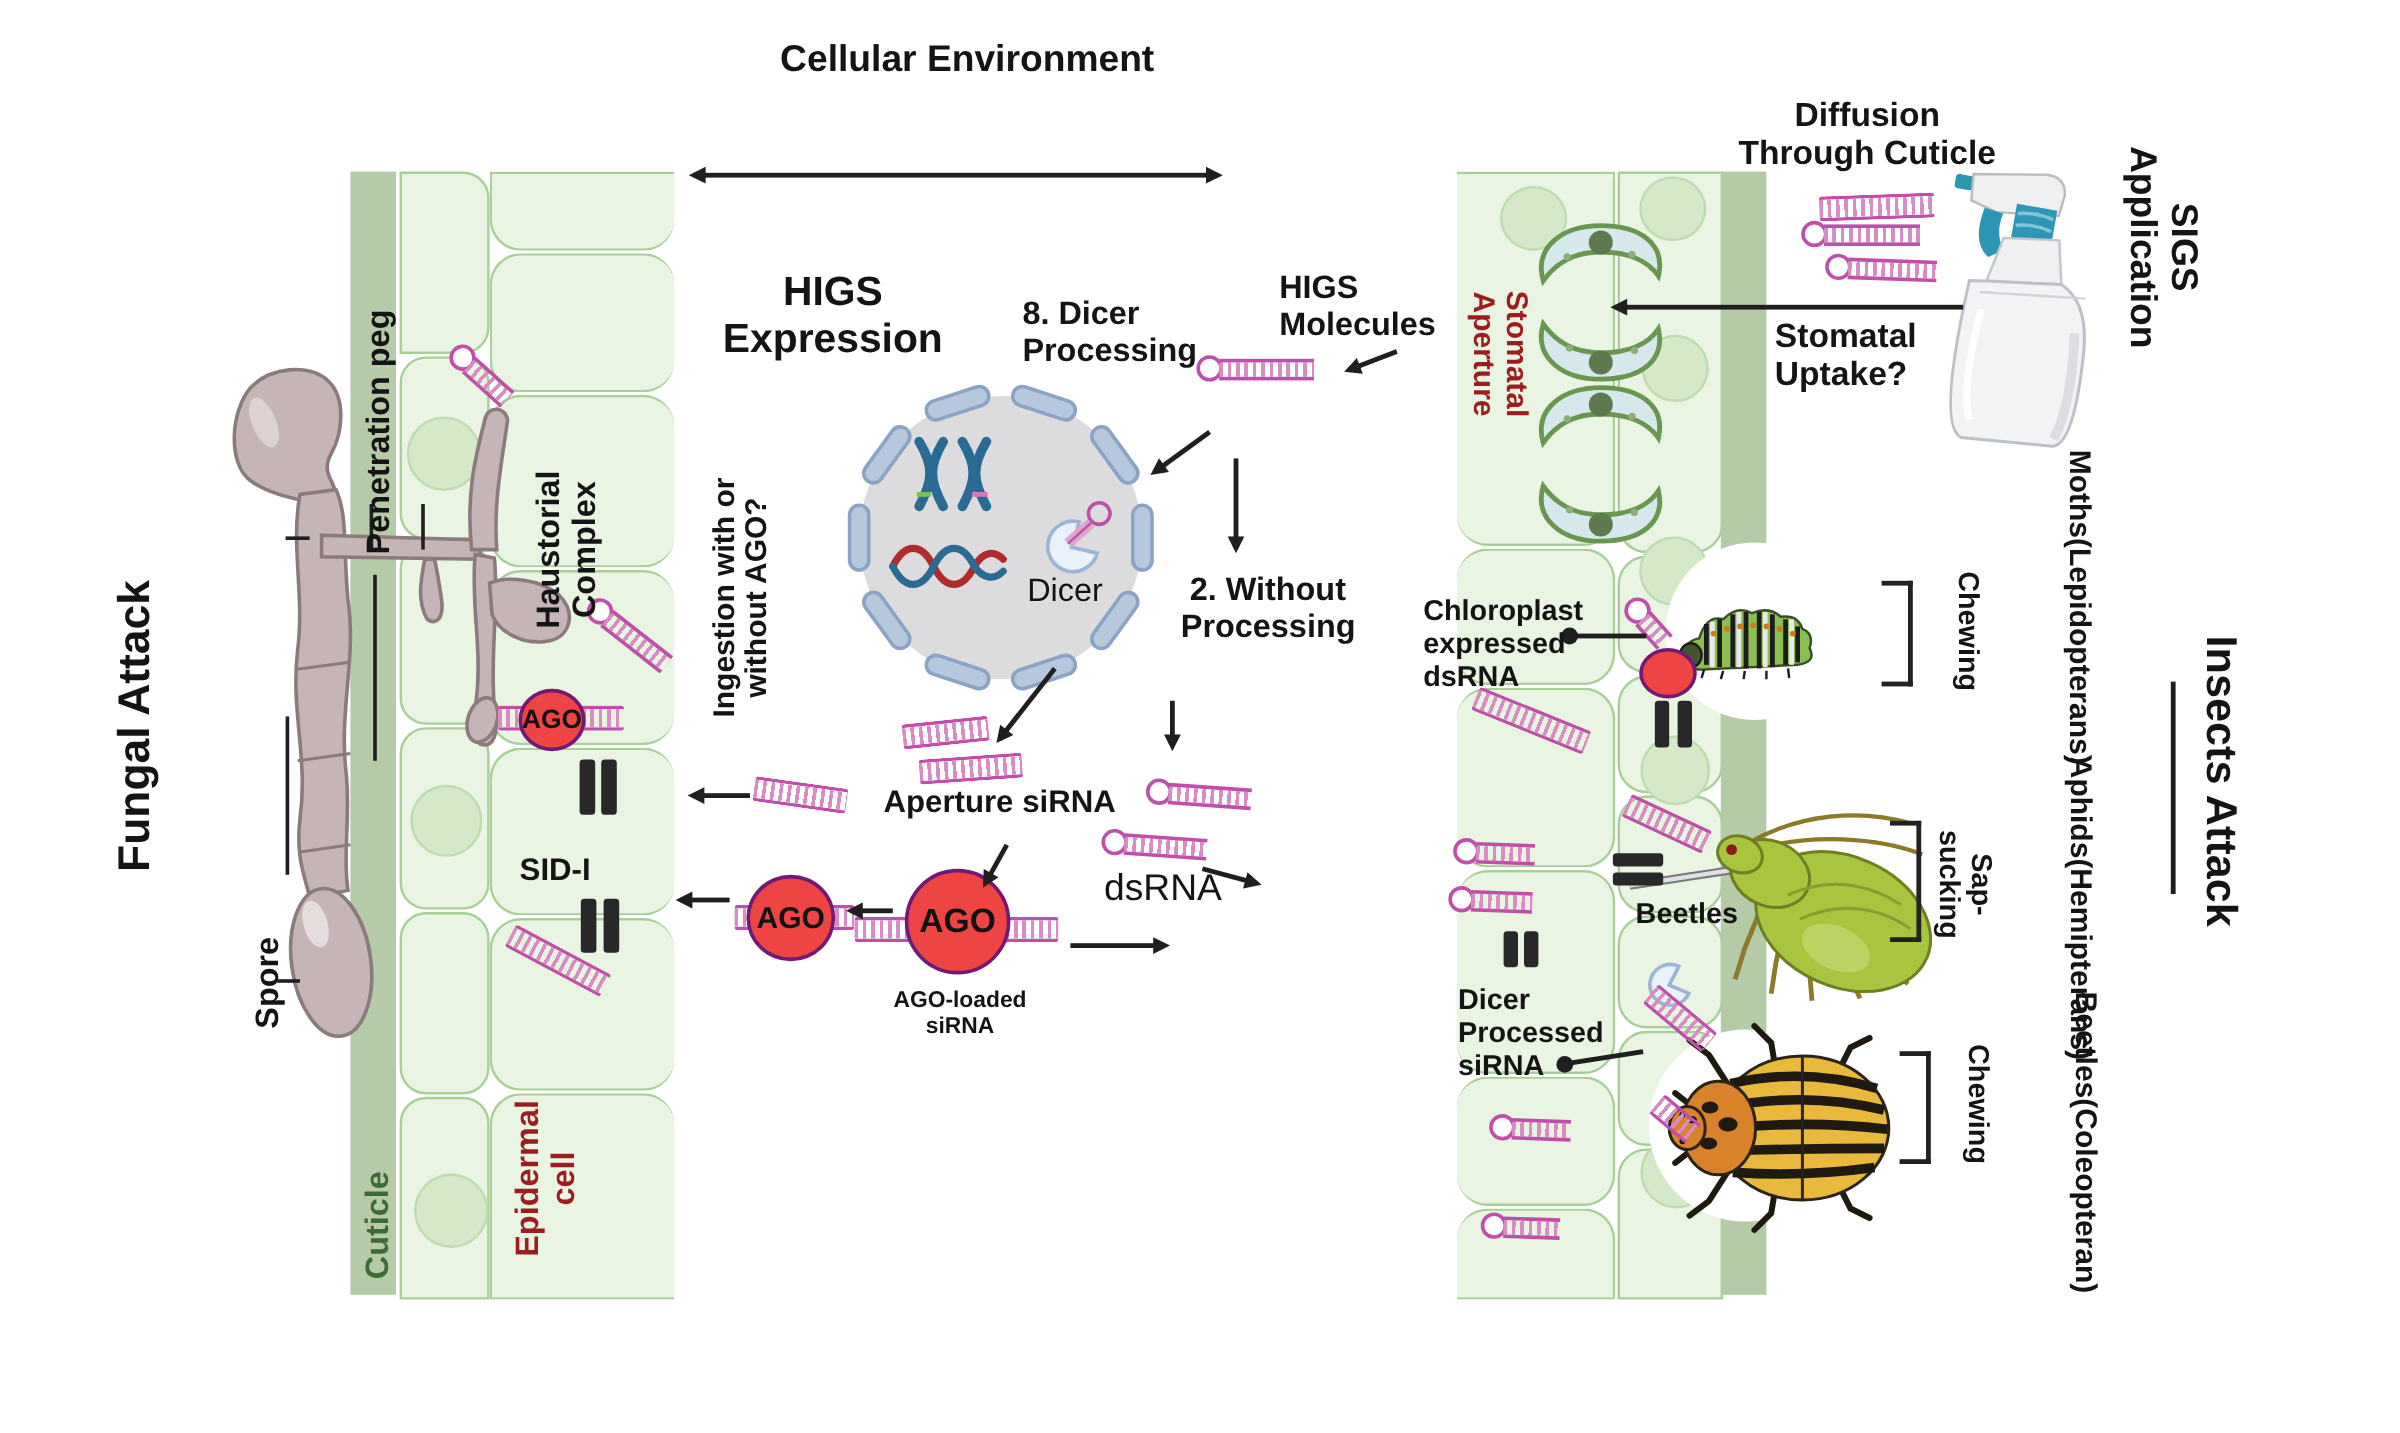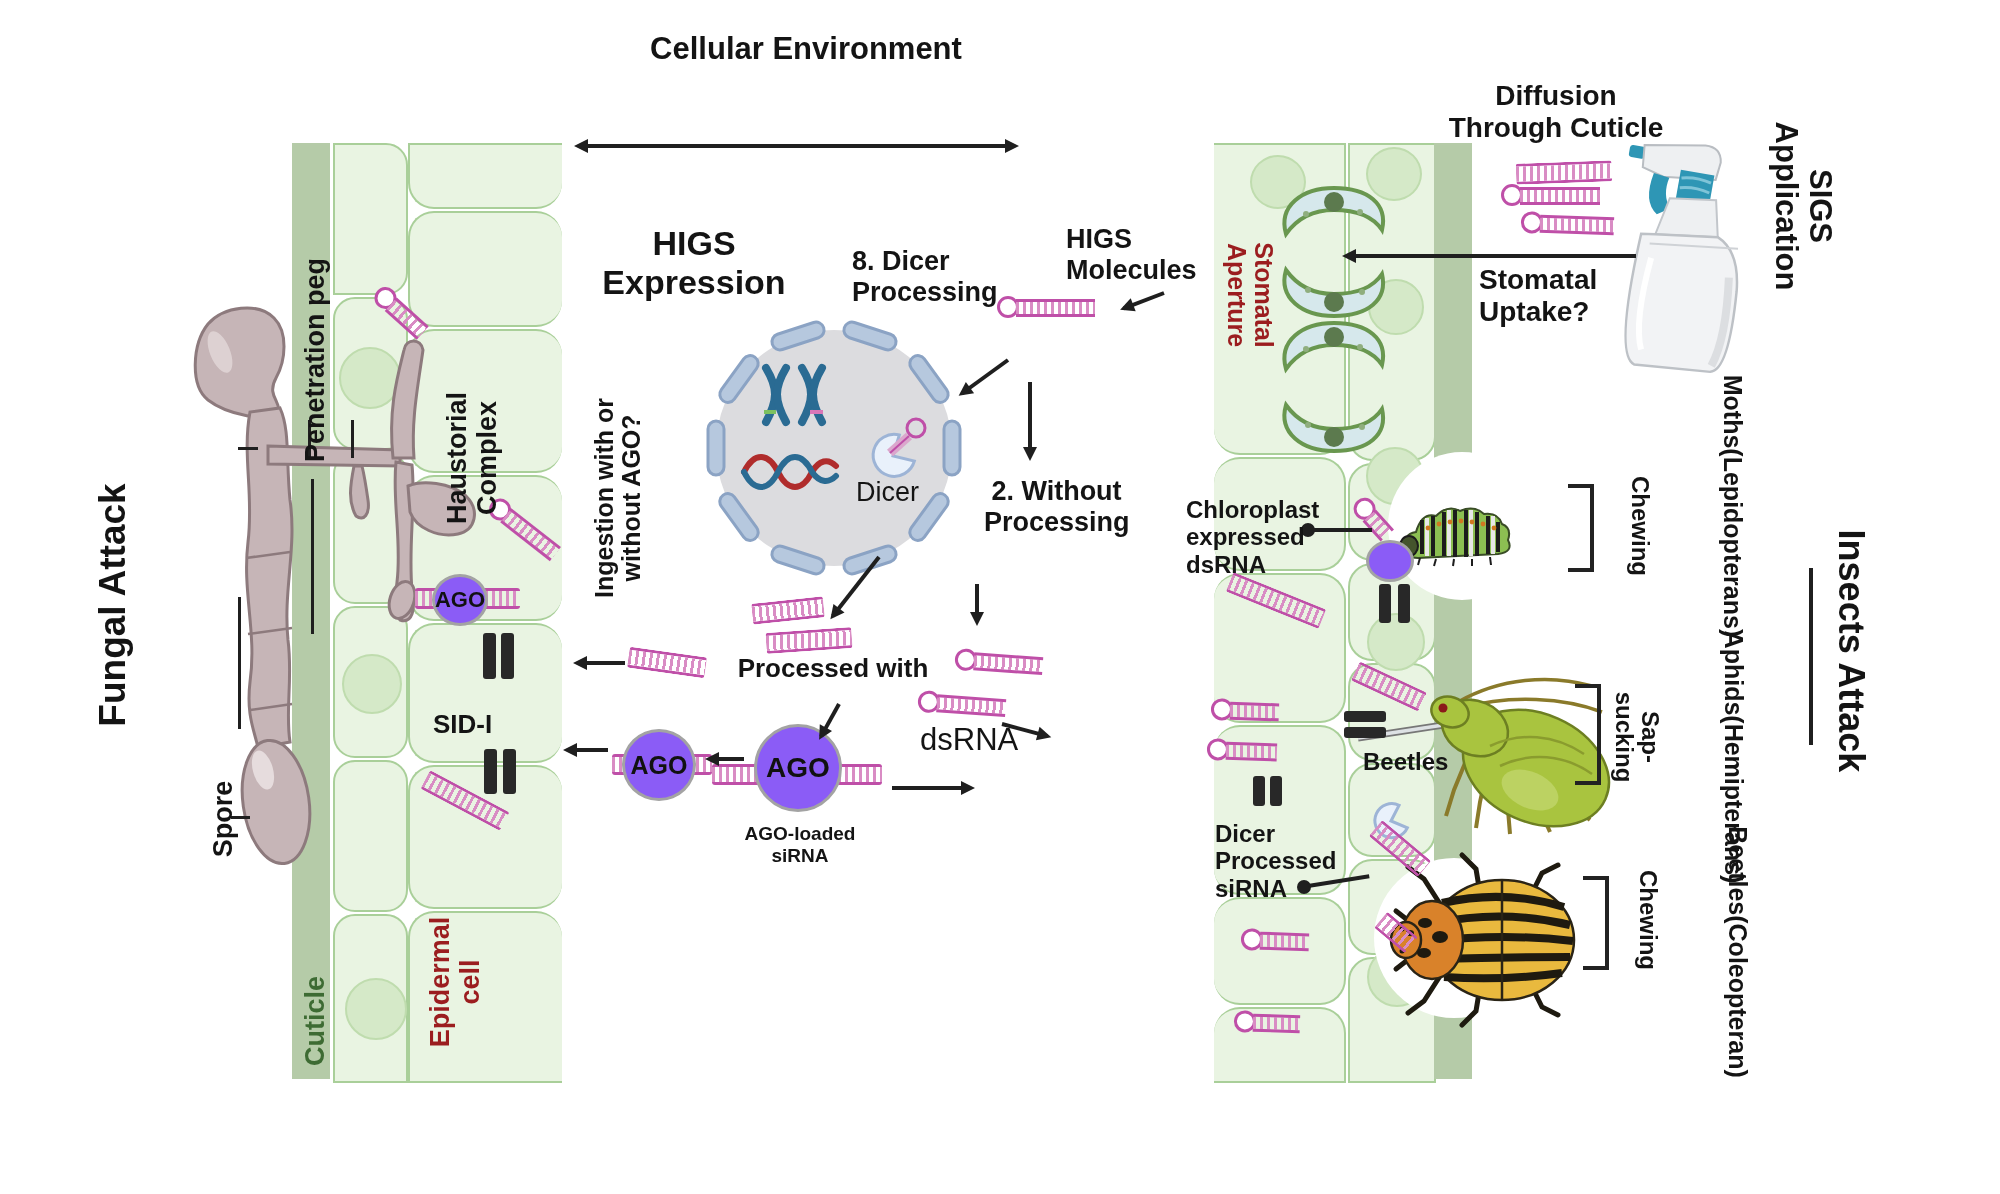--- a/index.html
+++ b/index.html
@@ -23,21 +23,21 @@
   .lead { position:absolute; background:#1f1f1f; }
   .dot  { position:absolute; width:14px; height:14px; background:#1f1f1f; border-radius:50%; }
   .bracket { position:absolute; border:4px solid #222; border-left:none; }
   .duplex { position:absolute; height:15px; border-top:3px solid #bf4fa8; border-bottom:3px solid #bf4fa8;
             background:repeating-linear-gradient(90deg,#d98cc4 0 3px, rgba(0,0,0,0) 3px 7px); border-radius:3px;
             transform-origin:center; }
   .hp   { position:absolute; height:20px; transform-origin:left center; }
   .hp .loop { position:absolute; left:0; top:0; width:16px; height:16px; border:3px solid #bf4fa8; border-radius:50%; background:#fff; }
   .hp .tail { position:absolute; left:19px; right:0; top:3px; height:12px; border-top:3px solid #bf4fa8; border-bottom:3px solid #bf4fa8;
             background:repeating-linear-gradient(90deg,#d98cc4 0 3px, rgba(0,0,0,0) 3px 7px); }
-  .ago  { position:absolute; background:#8b5cf6; border:3px solid #a3a3a3; border-radius:50%;
+  .ago  { position:absolute; background:#ef4444; border:3px solid #701a75; border-radius:50%;
           display:flex; align-items:center; justify-content:center; font-weight:bold; color:#111; }
   .wcirc{ position:absolute; background:#fff; border-radius:50%; }
   svg   { position:absolute; overflow:visible; }
 </style>
 </head>
 <body>
 
 <div id="canvas">
 
   <div style="position:absolute;left:292px;top:143px;width:268px;height:936px;">
@@ -462,21 +462,21 @@
 
   <div class="lab ctr" style="left:594px;top:224px;width:200px;font-size:34px;">HIGS
 Expression</div>
   <div class="lab" style="left:852px;top:246px;width:160px;font-size:27px;">8.  Dicer
 Processing</div>
   <div class="lab" style="left:856px;top:477px;width:80px;font-size:27px;font-weight:normal;">Dicer</div>
   <div class="lab ctr" style="left:984px;top:476px;width:145px;font-size:27px;">2. Without
 Processing</div>
   <div class="lab" style="left:1066px;top:224px;width:160px;font-size:27px;">HIGS
 Molecules</div>
-  <div class="lab ctr" style="left:733px;top:654px;width:200px;font-size:26px;">Processed with</div>
+  <div class="lab ctr" style="left:733px;top:654px;width:200px;font-size:26px;">Aperture siRNA</div>
   <div class="lab ctr" style="left:725px;top:823px;width:150px;font-size:19px;">AGO-loaded
 siRNA</div>
   <div class="lab" style="left:920px;top:722px;width:100px;font-size:31px;font-weight:normal;">dsRNA</div>
 
   <div class="vlab r90" style="left:1177px;top:267px;width:145px;height:56px;font-size:25px;color:#9b1d1f;">Stomatal
 Aperture</div>
   <div class="lab" style="left:1186px;top:466px;width:160px;font-size:24px;margin-top:30px;">Chloroplast
 expressed
 dsRNA</div>
   <div class="lab" style="left:1363px;top:748px;width:90px;font-size:24px;">Beetles</div>

